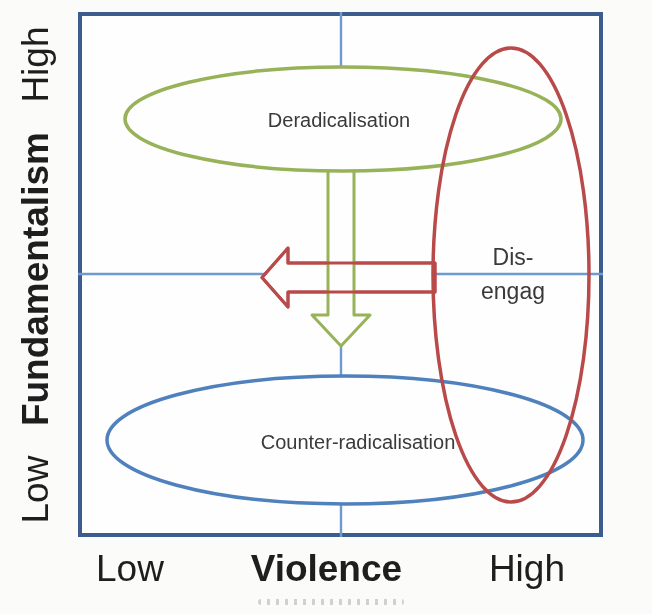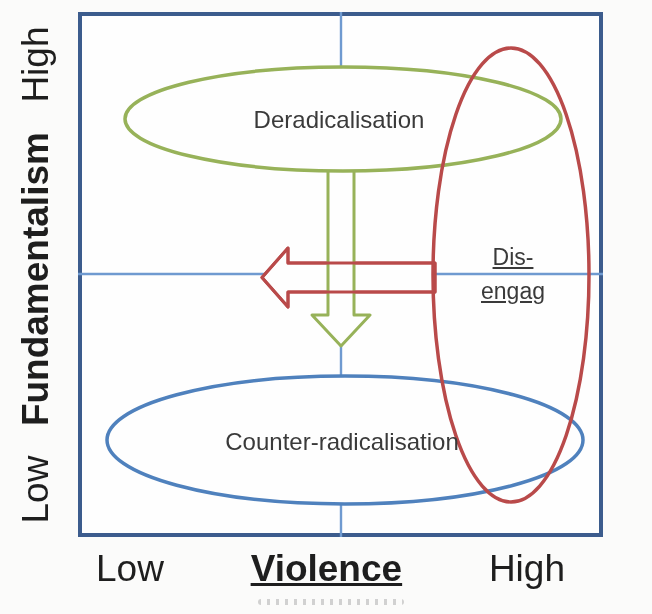--- a/index.html
+++ b/index.html
@@ -19,35 +19,35 @@
   }
   .y-axis .axis-name{font-weight:bold;}
   
   .box{
     position:absolute;left:78px;top:12px;width:525px;height:525px;
     box-sizing:border-box;border:4px solid #3c5c8d;background:#fefefe;
   }
   .box svg{position:absolute;left:-4px;top:-4px;z-index:1;}
   .node-label{
     position:absolute;z-index:2;transform:translate(-50%,-50%);
-    font-size:24px;color:#3a3a3a;white-space:nowrap;
+    font-size:20px;color:#3a3a3a;white-space:nowrap;
   }
   .dis-label{
     position:absolute;z-index:0;transform:translate(-50%,-50%);
     font-size:23px;line-height:34px;color:#3a3a3a;text-align:center;
-    left:431px;top:258px;text-decoration:underline;
+    left:431px;top:258px;
   }
   
   .x-axis{
     position:absolute;left:78px;top:548px;width:525px;
     display:flex;justify-content:space-between;align-items:baseline;
     box-sizing:border-box;padding:0 38px 0 18px;
     font-size:37px;color:#1e1e1e;
   }
-  .x-axis .axis-name{font-weight:bold;text-decoration:underline;}
+  .x-axis .axis-name{font-weight:bold;}
   
   .artifact{
     position:absolute;left:258px;top:599px;width:146px;height:6px;
     background:repeating-linear-gradient(90deg,#8f8f8f 0 3px,transparent 3px 9px);
     opacity:.38;filter:blur(.6px);border-radius:3px;
   }
 </style>
 </head>
 <body>
 
@@ -79,21 +79,21 @@
 
       <ellipse cx="265" cy="107" rx="218" ry="52" fill="#fefefe" stroke="#97b259" stroke-width="3.5"></ellipse>
 
       <ellipse cx="267" cy="428" rx="238" ry="64" fill="#fefefe" stroke="#4f81bd" stroke-width="3.5"></ellipse>
 
       <ellipse cx="433" cy="263" rx="78" ry="227" fill="none" stroke="#b94a4a" stroke-width="3.5"></ellipse>
     </svg>
 
     <div class="node-label" style="left:257px;top:104px;">Deradicalisation</div>
 
-    <div class="node-label" style="left:260px;top:426px;">Counter-radicalisation</div>
+    <div class="node-label" style="left:276px;top:426px;">Counter-radicalisation</div>
   </div>
 
   <div class="x-axis">
     <span>Low</span>
     <span class="axis-name">Violence</span>
     <span>High</span>
   </div>
 
   <div class="artifact"></div>
 </div>

